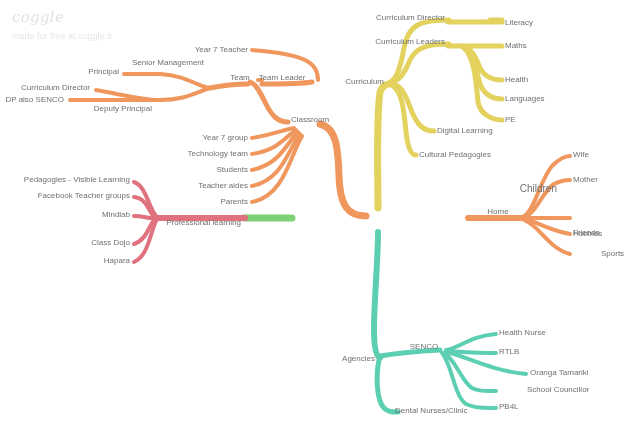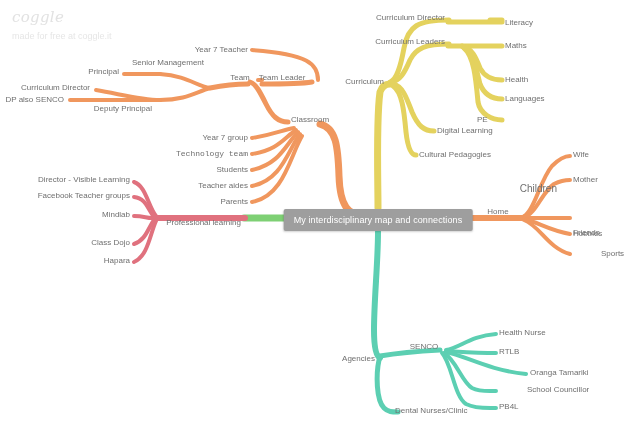--- a/index.html
+++ b/index.html
@@ -150,52 +150,51 @@
       <div class="node c" style="left: 310px; top: 120px; color: rgb(111, 111, 111);">Classroom</div>
       <div class="node c" style="left: 240px; top: 78px; color: rgb(111, 111, 111);">Team</div>
       <div class="node c" style="left: 282px; top: 78px; color: rgb(111, 111, 111);">Team Leader</div>
       <div class="node r" style="left: 248px; top: 50px; color: rgb(111, 111, 111);">Year 7 Teacher</div>
       <div class="node r" style="left: 204px; top: 63px; color: rgb(111, 111, 111);">Senior Management</div>
       <div class="node r" style="left: 119px; top: 72px; color: rgb(111, 111, 111);">Principal</div>
       <div class="node r" style="left: 90px; top: 88px; color: rgb(111, 111, 111);">Curriculum Director</div>
       <div class="node r" style="left: 64px; top: 100px; color: rgb(111, 111, 111);">DP also SENCO</div>
       <div class="node r" style="left: 152px; top: 109px; color: rgb(111, 111, 111);">Deputy Principal</div>
       <div class="node r" style="left: 248px; top: 138px; color: rgb(111, 111, 111);">Year 7 group</div>
-      <div class="node r" style="left: 248px; top: 154px; color: rgb(111, 111, 111); font-family: Liberation Mono, monospace;">Technology team</div>
+      <div class="node r" style="left: 248px; top: 154px; color: rgb(111, 111, 111);">Technology team</div>
       <div class="node r" style="left: 248px; top: 170px; color: rgb(111, 111, 111);">Students</div>
       <div class="node r" style="left: 248px; top: 186px; color: rgb(111, 111, 111);">Teacher aides</div>
       <div class="node r" style="left: 248px; top: 202px; color: rgb(111, 111, 111);">Parents</div>
       <div class="node r" style="left: 241px; top: 223px; color: rgb(111, 111, 111);">Professional learning</div>
-      <div class="node r" style="left: 130px; top: 180px; color: rgb(111, 111, 111);">Director - Visible Learning</div>
+      <div class="node r" style="left: 130px; top: 180px; color: rgb(111, 111, 111);">Pedagogies - Visible Learning</div>
       <div class="node r" style="left: 130px; top: 196px; color: rgb(111, 111, 111);">Facebook Teacher groups</div>
       <div class="node r" style="left: 130px; top: 215px; color: rgb(111, 111, 111);">Mindlab</div>
       <div class="node r" style="left: 130px; top: 243px; color: rgb(111, 111, 111);">Class Dojo</div>
       <div class="node r" style="left: 130px; top: 261px; color: rgb(111, 111, 111);">Hapara</div>
       <div class="node r" style="left: 384px; top: 82px; color: rgb(111, 111, 111);">Curriculum</div>
       <div class="node r" style="left: 445px; top: 18px; color: rgb(111, 111, 111);">Curriculum Director</div>
       <div class="node r" style="left: 445px; top: 42px; color: rgb(111, 111, 111);">Curriculum Leaders</div>
       <div class="node l" style="left: 505px; top: 23px; color: rgb(111, 111, 111);">Literacy</div>
       <div class="node l" style="left: 505px; top: 46px; color: rgb(111, 111, 111);">Maths</div>
       <div class="node l" style="left: 505px; top: 80px; color: rgb(111, 111, 111);">Health</div>
       <div class="node l" style="left: 505px; top: 99px; color: rgb(111, 111, 111);">Languages</div>
-      <div class="node l" style="left: 477px; top: 120px; color: rgb(111, 111, 111);">PE</div>
+      <div class="node l" style="left: 505px; top: 120px; color: rgb(111, 111, 111);">PE</div>
       <div class="node l" style="left: 437px; top: 131px; color: rgb(111, 111, 111);">Digital Learning</div>
       <div class="node l" style="left: 419px; top: 155px; color: rgb(111, 111, 111);">Cultural Pedagogies</div>
       <div class="node c" style="left: 498px; top: 212px; color: rgb(111, 111, 111);">Home</div>
       <div class="node l" style="left: 573px; top: 155px; color: rgb(111, 111, 111);">Wife</div>
       <div class="node l" style="left: 573px; top: 180px; color: rgb(111, 111, 111);">Mother</div>
       <div class="node r big" style="left: 557px; top: 189px; color: rgb(111, 111, 111);">Children</div>
       <div class="node l" style="left: 573px; top: 233px; color: rgb(111, 111, 111);">Friends</div>
       <div class="node l" style="left: 573px; top: 234px; color: rgb(111, 111, 111);">Hobbies</div>
       <div class="node l" style="left: 573px; top: 254px; color: rgb(111, 111, 111); padding-left: 28px;">Sports</div>
       <div class="node r" style="left: 375px; top: 359px; color: rgb(111, 111, 111);">Agencies</div>
       <div class="node c" style="left: 424px; top: 347px; color: rgb(111, 111, 111);">SENCO</div>
       <div class="node l" style="left: 499px; top: 333px; color: rgb(111, 111, 111);">Health Nurse</div>
       <div class="node l" style="left: 499px; top: 352px; color: rgb(111, 111, 111);">RTLB</div>
       <div class="node l" style="left: 530px; top: 373px; color: rgb(111, 111, 111);">Oranga Tamariki</div>
       <div class="node l" style="left: 499px; top: 390px; color: rgb(111, 111, 111); margin-left: 28px;">School Councillor</div>
       <div class="node l" style="left: 499px; top: 407px; color: rgb(111, 111, 111);">PB4L</div>
       <div class="node l" style="left: 395px; top: 411px; color: rgb(111, 111, 111);">Dental Nurses/Clinic</div>
     </div>
 
-  <div class="root" id="root-node" style="left: 378px; top: 220px; background: rgb(158, 158, 158);">My interdisciplinary map and connections</div>
 
 </div>
 
 </body></html>

